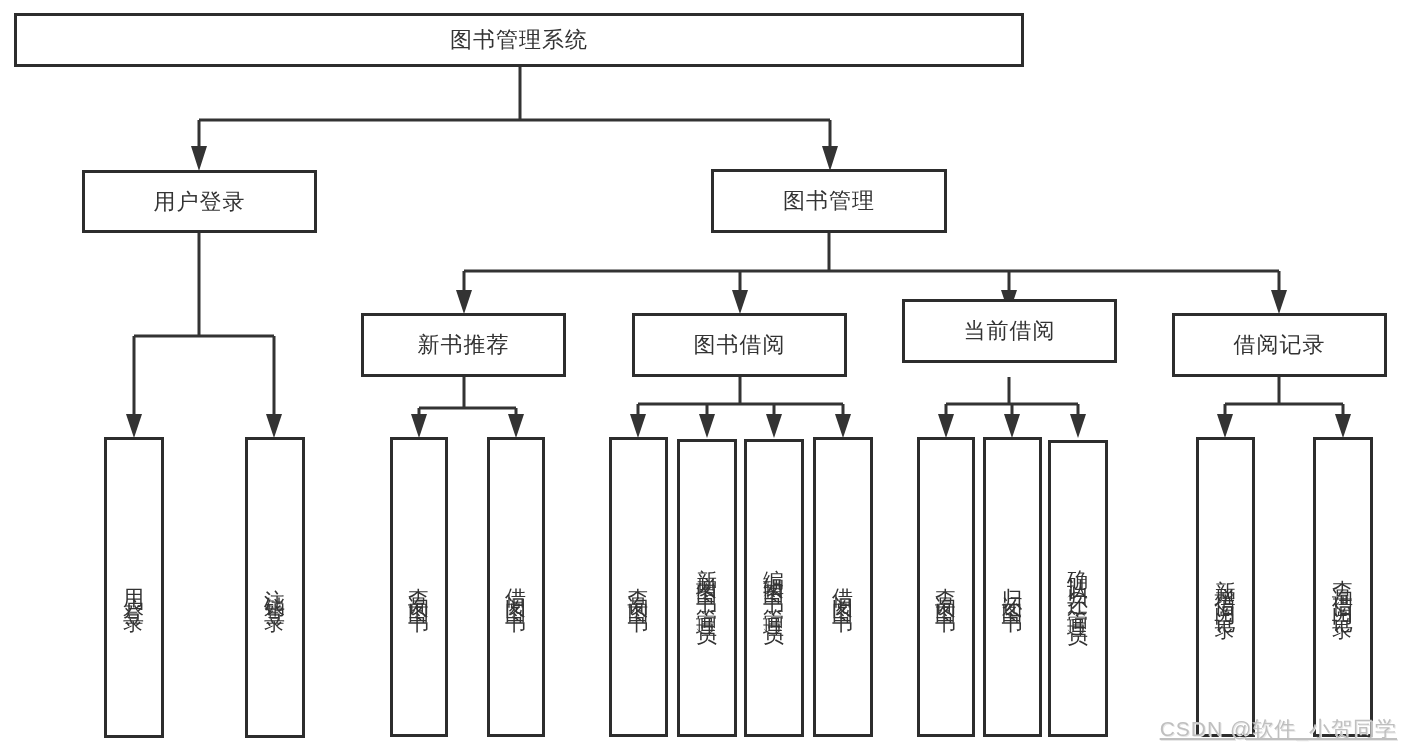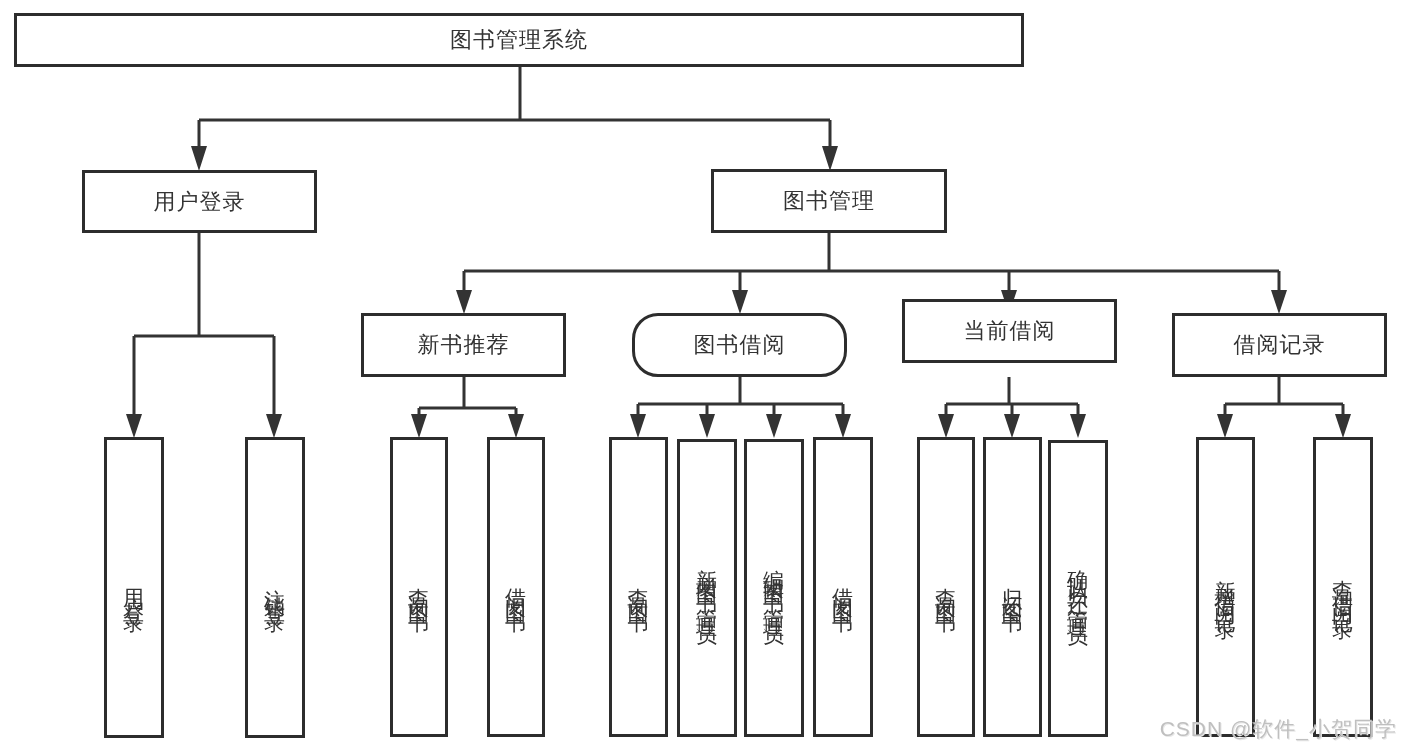--- a/index.html
+++ b/index.html
@@ -35,20 +35,21 @@
   }
   #watermark{
     position:absolute;
     right:8px;
     bottom:4px;
     font-size:21px;
     color:#bfbfbf;
     letter-spacing:1px;
     z-index:3;
     text-shadow:1px 1px 0 #e8e8e8;
+    text-decoration:underline;
   }
 </style>
 </head>
 <body>
 
 <div id="canvas">
 
   <svg id="connectors" viewBox="0 0 1405 747" xmlns="http://www.w3.org/2000/svg">
 
     <path d="M520 67 V120 M199 120 H830 M199 120 V150 M830 120 V150" stroke="#333333" stroke-width="3" fill="none"></path>
@@ -93,21 +94,21 @@
   <div class="node h-node" style="left:82px;top:170px;width:235px;height:63px;">
     <span>用户登录</span>
   </div>
   <div class="node h-node" style="left:711px;top:169px;width:236px;height:64px;justify-content:center;">
     <span>图书管理</span>
   </div>
 
   <div class="node h-node" style="left:361px;top:313px;width:205px;height:64px;">
     <span>新书推荐</span>
   </div>
-  <div class="node h-node" style="left:632px;top:313px;width:215px;height:64px;border-radius:26px;">
+  <div class="node h-node" style="left:632px;top:313px;width:215px;height:64px;">
     <span>图书借阅</span>
   </div>
   <div class="node h-node" style="left:902px;top:299px;width:215px;height:64px;">
     <span>当前借阅</span>
   </div>
   <div class="node h-node" style="left:1172px;top:313px;width:215px;height:64px;">
     <span>借阅记录</span>
   </div>
 
   <div class="node leaf" style="left:104px;top:437px;width:60px;height:301px;">

